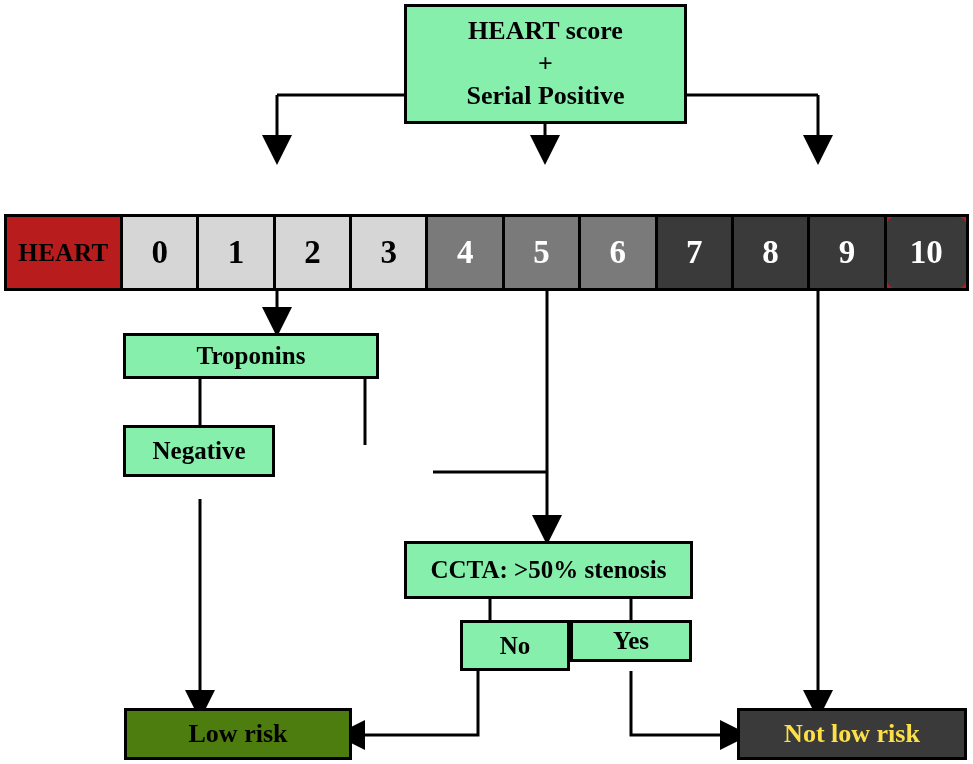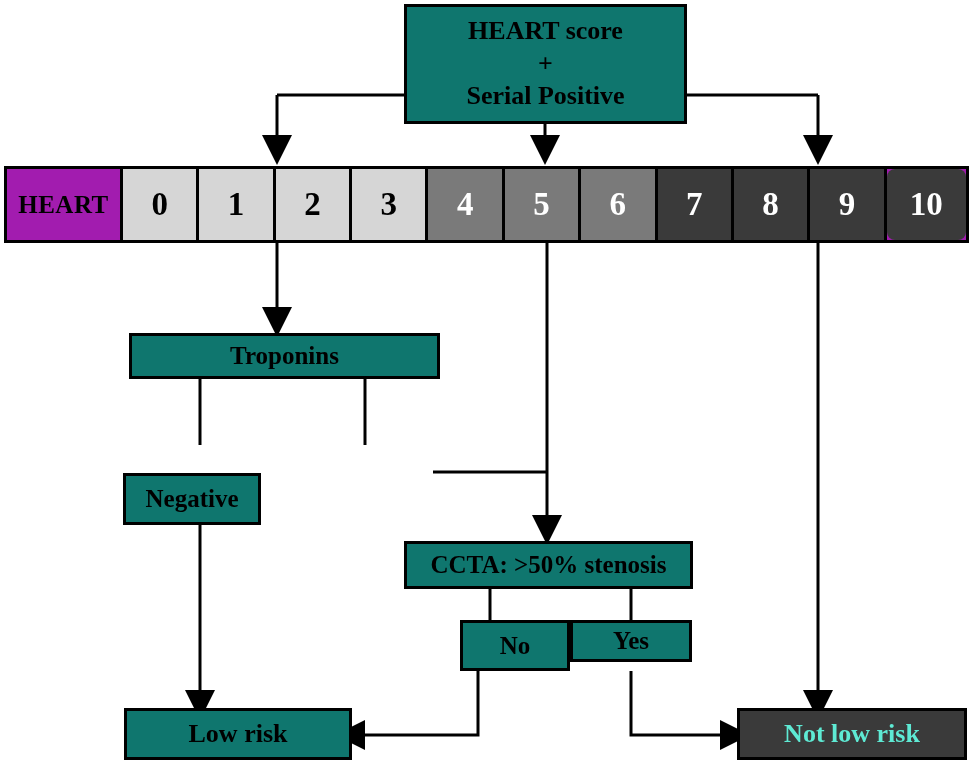--- a/index.html
+++ b/index.html
@@ -14,35 +14,36 @@
     position: relative;
     width: 973px;
     height: 764px;
     background: #ffffff;
     overflow: hidden;
   }
   .box {
     position: absolute;
     box-sizing: border-box;
     border: 3px solid #000000;
-    background: #0f766e;
+    background: #86efac;
     color: #000000;
     font-weight: bold;
     display: flex;
     align-items: center;
     justify-content: center;
     text-align: center;
     line-height: 1.25;
   }
   .heart-strip {
     position: absolute;
     box-sizing: border-box;
     border: 3px solid #000000;
     display: flex;
-    background: #a21caf;
+    background: #b91c1c;
+    margin-top: 48px;
   }
   .heart-cell {
     box-sizing: border-box;
     display: flex;
     align-items: center;
     justify-content: center;
     font-weight: bold;
     border-right: 3px solid #000000;
     color: #000000;
   }
@@ -59,22 +60,22 @@
     position: absolute;
     left: 0; top: 0;
     width: 973px;
     height: 764px;
     pointer-events: none;
   }
   .title-box { font-size: 26px; }
   .mid-box { font-size: 25px; }
   .small-box { font-size: 25px; }
   .result-box { font-size: 26px; }
-  .low-risk { background: #0f766e; color: #000000; }
-  .not-low-risk { background: #3a3a3a; color: #5eead4; }
+  .low-risk { background: #4d7c0f; color: #000000; }
+  .not-low-risk { background: #3a3a3a; color: #fde047; }
 </style>
 </head>
 <body>
 
 <div id="canvas">
 
   <svg class="lines" viewBox="0 0 973 764">
     <defs>
       <marker id="arrow" markerWidth="10" markerHeight="10" refX="5" refY="5" orient="auto" markerUnits="strokeWidth">
         <path d="M0,0 L10,5 L0,10 z" fill="#000000"></path>
@@ -123,26 +124,26 @@
     <div class="heart-cell heart-num tone-light" style="width:77px;">3</div>
     <div class="heart-cell heart-num tone-mid" style="width:77px;">4</div>
     <div class="heart-cell heart-num tone-mid" style="width:77px;">5</div>
     <div class="heart-cell heart-num tone-mid" style="width:77px;">6</div>
     <div class="heart-cell heart-num tone-dark" style="width:77px;">7</div>
     <div class="heart-cell heart-num tone-dark" style="width:77px;">8</div>
     <div class="heart-cell heart-num tone-dark" style="width:77px;">9</div>
     <div class="heart-cell heart-num tone-dark" style="width:80px;">10</div>
   </div>
 
-  <div class="box mid-box" style="left:129px; top:333px; width:311px; height:46px;">Troponins</div>
+  <div class="box mid-box" style="left:123px; top:333px; width:256px; height:46px;">Troponins</div>
 
-  <div class="box small-box" style="left:123px; top:473px; width:138px; height:52px;">Negative</div>
+  <div class="box small-box" style="left:123px; top:425px; width:152px; height:52px;">Negative</div>
 
 
-  <div class="box mid-box" style="left:404px; top:541px; width:289px; height:48px;">CCTA: &gt;50% stenosis</div>
+  <div class="box mid-box" style="left:404px; top:541px; width:289px; height:58px;">CCTA: &gt;50% stenosis</div>
 
   <div class="box small-box" style="left:424px; top:620px; width:110px; height:51px;margin-left:36px;">No</div>
 
   <div class="box small-box" style="left:570px; top:620px; width:122px; height:42px;">Yes</div>
 
   <div class="box result-box low-risk" style="left:124px; top:708px; width:228px; height:52px;">Low risk</div>
 
   <div class="box result-box not-low-risk" style="left:737px; top:708px; width:230px; height:52px;">Not low risk</div>
 
 </div>

